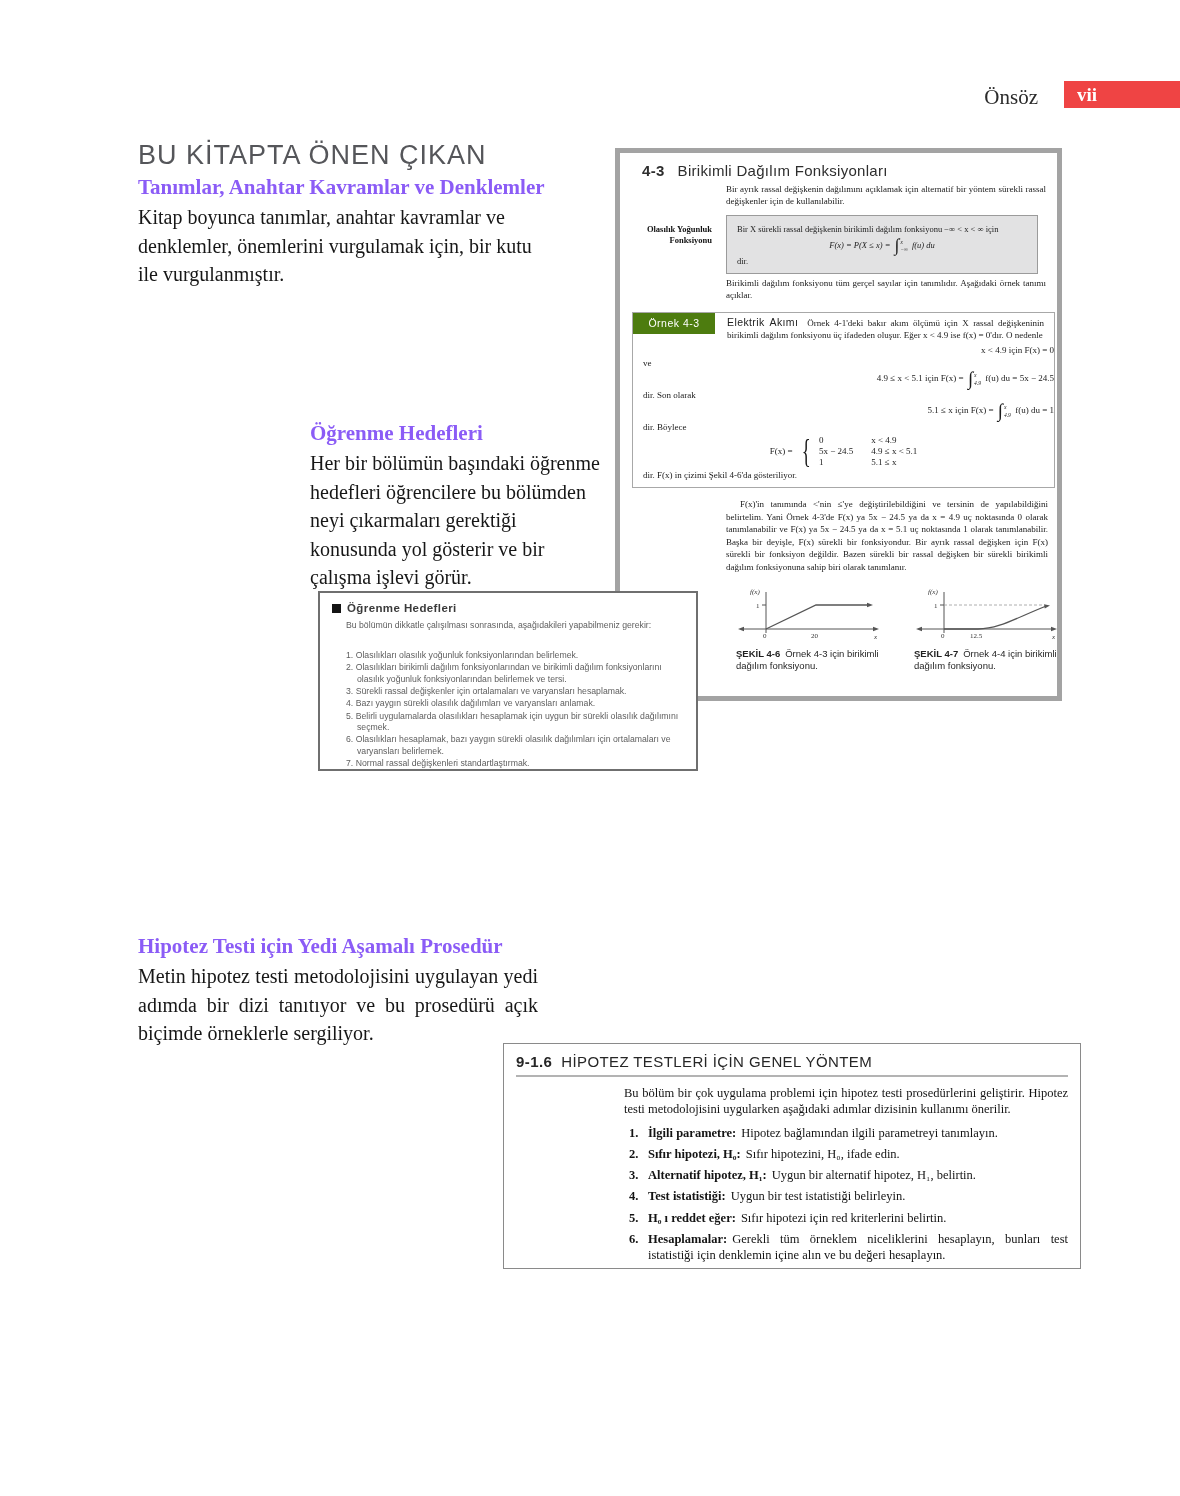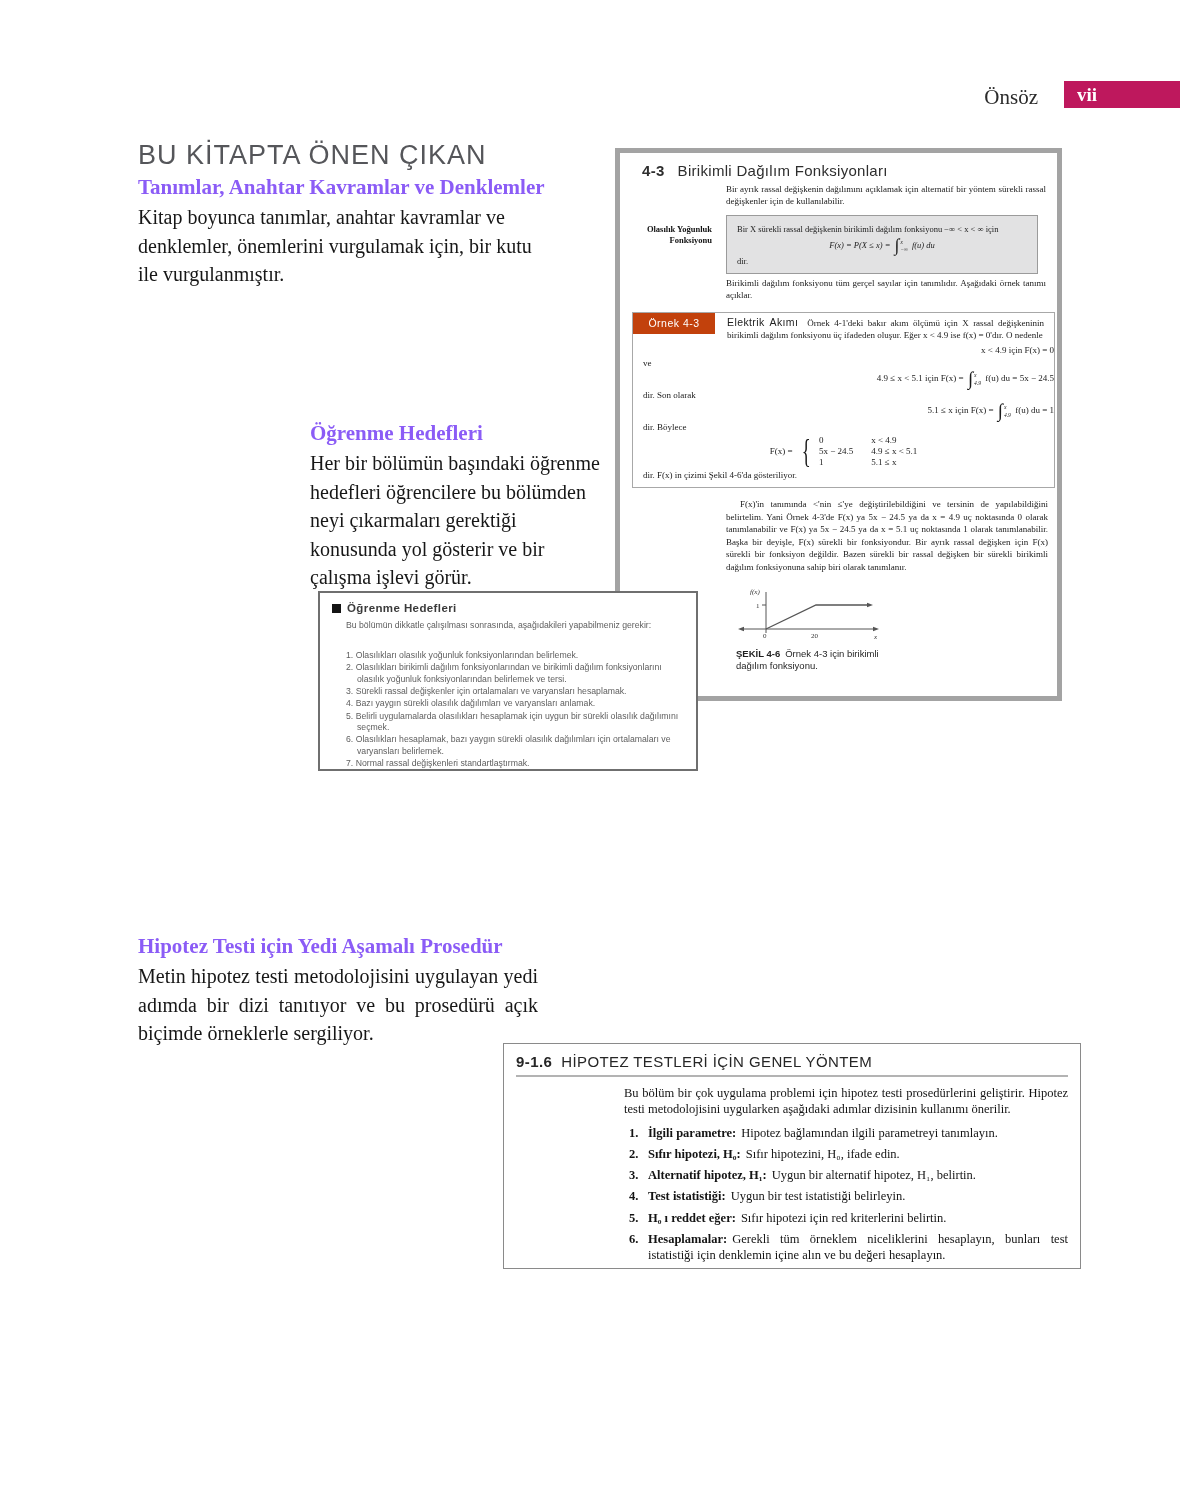--- a/index.html
+++ b/index.html
@@ -3,21 +3,21 @@
 <meta charset="utf-8">
 <style>
   html,body { margin:0; padding:0; background:#ffffff; }
   .page {
     position:relative; width:1180px; height:1496px; background:#ffffff;
     font-family:"Liberation Serif", serif; color:#1a1a1a; overflow:hidden;border-radius:30px;
   }
 
   
   .preface-label { position:absolute; top:85px; right:142px; font-size:21px; color:#2b2b2b; }
-  .page-badge { position:absolute; top:81px; left:1064px; width:116px; height:27px; background:#be185d; }
+  .page-badge { position:absolute; top:81px; left:1064px; width:116px; height:27px; background:#ef4444; }
   .page-badge .num { color:#fff; font-weight:bold; font-size:19px; margin-left:13px; line-height:27px; }
 
   
   .main-heading { position:absolute; left:138px; top:140px; font-family:"Liberation Sans", sans-serif;
     font-size:27px; font-weight:400; color:#55565a; letter-spacing:1px; }
   .feature { position:absolute; }
   .feature-1 { left:138px; top:175px; width:408px; }
   .feature-2 { left:310px; top:421px; width:296px; }
   .feature-3 { left:138px; top:934px; width:400px; }
   .feature-title { font-size:21px; font-weight:bold; margin:0 0 3px 0; color:#8b5cf6; }
@@ -43,36 +43,36 @@
   .int-sym { font-size:2.1em; line-height:0.85; font-style:normal; }
   .int-lims { display:inline-flex; flex-direction:column; justify-content:space-between;
     height:2.5em; font-size:0.62em; margin-left:1px; font-style:italic; }
   .int-lims .up { align-self:flex-start; }
   .int-lims .lo { align-self:flex-end; }
 
   
   .ex-box { border:1px solid #a8a8a8; margin-top:10px; width:423px; box-sizing:border-box;
     background:#fff; padding-bottom:5px; }
   .ex-head { display:flex; }
-  .ex-tab { background:#c2410c; color:#fff; font-family:"Liberation Sans", sans-serif;
+  .ex-tab { background:#4d7c0f; color:#fff; font-family:"Liberation Sans", sans-serif;
     font-size:10.5px; width:82px; min-width:82px; height:21px; line-height:21px;
     text-align:center; letter-spacing:0.5px; }
   .ex-lead { padding:3px 10px 0 12px; line-height:1.33; text-align:justify; }
   .ex-title { font-family:"Liberation Sans", sans-serif; font-size:10.5px; letter-spacing:0.4px;
     margin-right:9px; color:#222; }
   .eq-center { text-align:right; margin:3px 0; }
   .eq-left { margin:2px 0 2px 10px; }
   .pw { display:flex; justify-content:center; align-items:center; gap:5px; margin:3px 0; }
   .pw-brace { font-size:34px; font-weight:300; line-height:0.9; transform:scaleX(0.55); }
   .pw-rows { display:grid; grid-template-columns:auto auto; column-gap:18px; row-gap:1px; text-align:left; }
 
   .discussion { margin:10px 0 0 94px; width:322px; text-align:justify; line-height:1.4; text-indent:14px; }
 
   
-  .figs { display:flex; gap:26px; margin:11px 0 16px 104px;flex-direction:column; }
+  .figs { display:flex; gap:26px; margin:11px 0 16px 104px; }
   .fig { width:152px; font-family:"Liberation Sans", sans-serif; }
   .fig-caption { font-size:9.5px; line-height:1.3; margin-top:1px; color:#1f1f1f; }
   .fig-label { font-weight:bold; margin-right:5px; }
   .fig svg text { font-family:"Liberation Serif", serif; font-size:7px; fill:#333; }
   .fig svg .var { font-style:italic; }
 
   
   .obj-box { position:absolute; left:318px; top:591px; width:380px; height:180px; background:#fff;
     border:2px solid #6f6f6f; box-sizing:border-box; padding:9px 12px;
     font-family:"Liberation Sans", sans-serif; color:#5e5e5e; overflow:hidden; }

